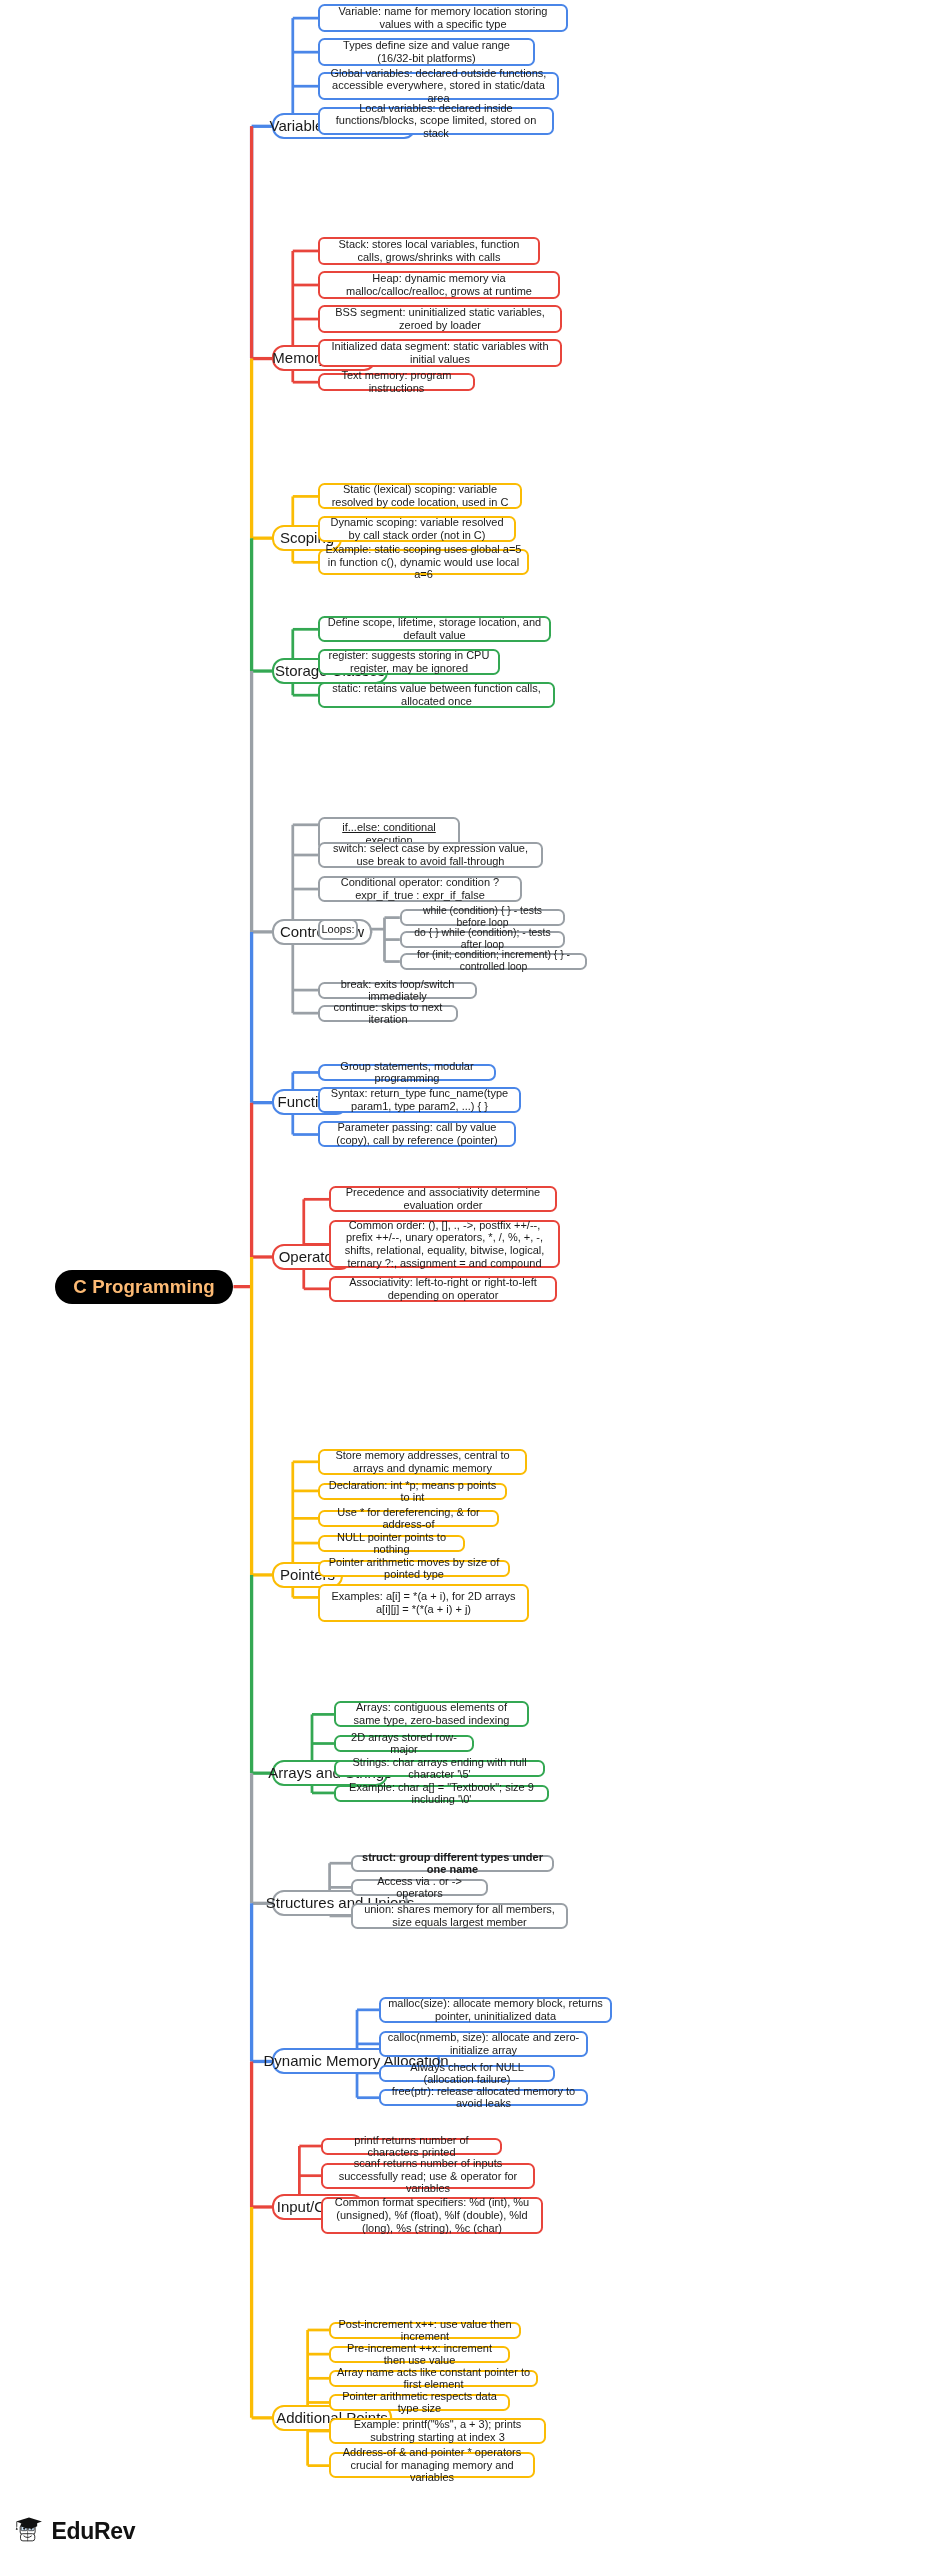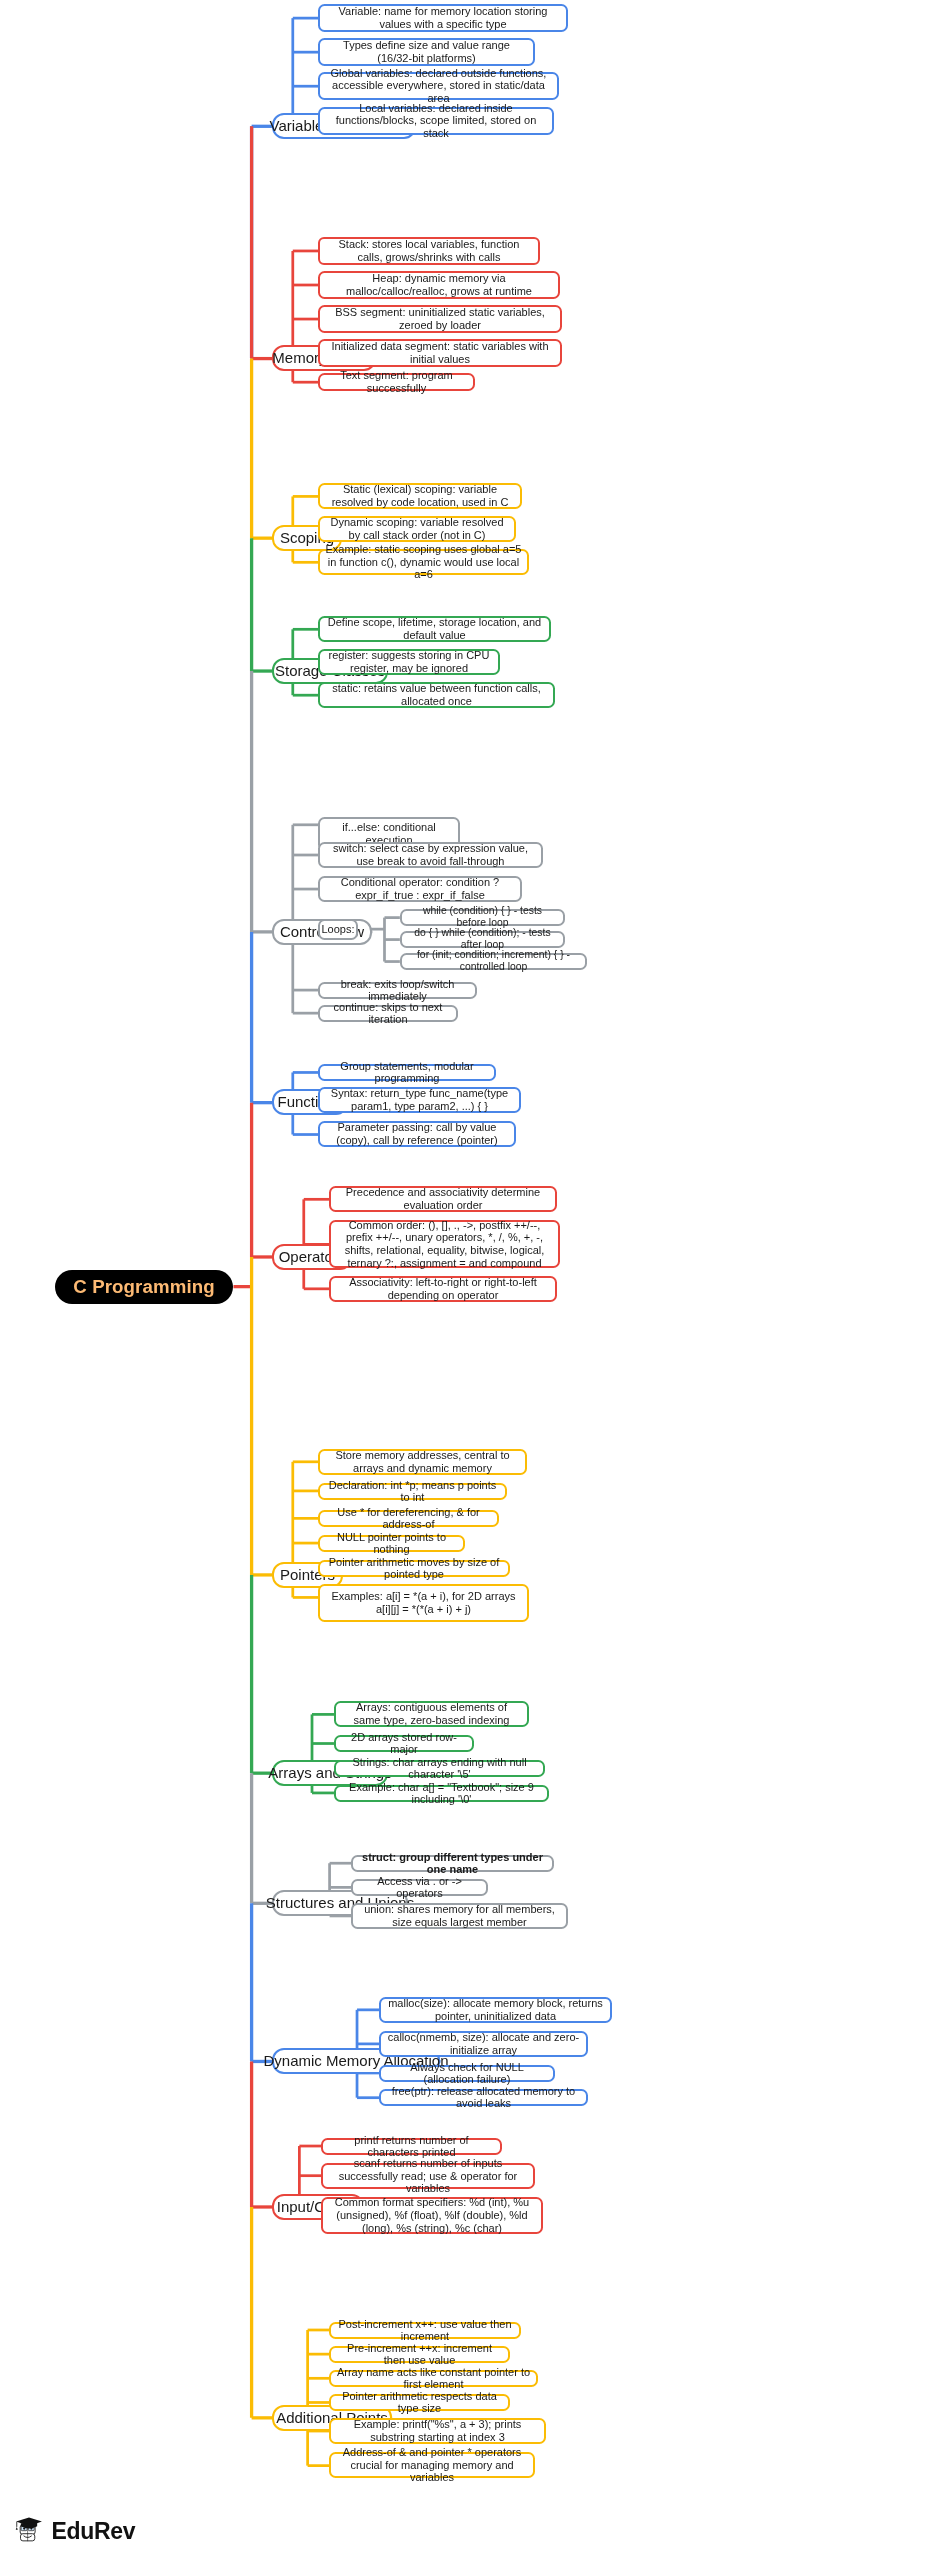--- a/index.html
+++ b/index.html
@@ -209,41 +209,41 @@
       <div class="node branch c-blue" style="left: 272px; width: 144px; height: 26px; top: 113px;">Variables and Memory</div>
       <div class="node leaf c-blue" style="left: 318px; top: 4.4px; width: 250px; min-height: 27.5px; height: 27.5px;">Variable: name for memory location storing values with a specific type</div>
       <div class="node leaf c-blue" style="left: 318px; top: 38px; width: 217px; min-height: 27.5px; height: 27.5px;">Types define size and value range (16/32-bit platforms)</div>
       <div class="node leaf c-blue" style="left: 318px; top: 72px; width: 241px; min-height: 27.5px; height: 27.5px;">Global variables: declared outside functions, accessible everywhere, stored in static/data area</div>
       <div class="node leaf c-blue" style="left: 318px; top: 107px; width: 236px; min-height: 27.5px; height: 27.5px;">Local variables: declared inside functions/blocks, scope limited, stored on stack</div>
       <div class="node branch c-red" style="left: 272px; width: 104px; height: 26px; top: 345px;">Memory Layout</div>
       <div class="node leaf c-red" style="left: 318px; top: 237px; width: 222px; min-height: 27.5px; height: 27.5px; border-radius: 6px;">Stack: stores local variables, function calls, grows/shrinks with calls</div>
       <div class="node leaf c-red" style="left: 318px; top: 271px; width: 242px; min-height: 27.5px; height: 27.5px;">Heap: dynamic memory via malloc/calloc/realloc, grows at runtime</div>
       <div class="node leaf c-red" style="left: 318px; top: 305px; width: 244px; min-height: 27.5px; height: 27.5px;">BSS segment: uninitialized static variables, zeroed by loader</div>
       <div class="node leaf c-red" style="left: 318px; top: 339px; width: 244px; min-height: 27.5px; height: 27.5px;">Initialized data segment: static variables with initial values</div>
-      <div class="node leaf c-red" style="left: 318px; top: 373px; width: 157px; min-height: 17.6px; height: 17.6px;">Text segment: program successfully</div>
+      <div class="node leaf c-red" style="left: 318px; top: 373px; width: 157px; min-height: 17.6px; height: 17.6px;">Text memory: program instructions</div>
       <div class="node branch c-yellow" style="left: 272px; width: 70px; height: 26px; top: 525px;">Scoping</div>
       <div class="node leaf c-yellow" style="left: 318px; top: 483px; width: 204px; min-height: 26px; height: 26px;">Static (lexical) scoping: variable resolved by code location, used in C</div>
       <div class="node leaf c-yellow" style="left: 318px; top: 516px; width: 198px; min-height: 26px; height: 26px;">Dynamic scoping: variable resolved by call stack order (not in C)</div>
       <div class="node leaf c-yellow" style="left: 318px; top: 549px; width: 211px; min-height: 26px; height: 26px;">Example: static scoping uses global a=5 in function c(), dynamic would use local a=6</div>
       <div class="node branch c-green" style="left: 272px; width: 116px; height: 26px; top: 658px;">Storage Classes</div>
       <div class="node leaf c-green" style="left: 318px; top: 616px; width: 233px; min-height: 26px; height: 26px;">Define scope, lifetime, storage location, and default value</div>
       <div class="node leaf c-green" style="left: 318px; top: 649px; width: 182px; min-height: 26px; height: 26px;">register: suggests storing in CPU register, may be ignored</div>
       <div class="node leaf c-green" style="left: 318px; top: 682px; width: 237px; min-height: 26px; height: 26px;">static: retains value between function calls, allocated once</div>
       <div class="node branch c-gray" style="left: 272px; width: 100px; height: 26px; top: 919px;">Control Flow</div>
-      <div class="node leaf c-gray" style="left: 318px; top: 817px; width: 142px; min-height: 16.5px; height: 34px;">if...else: conditional execution</div>
+      <div class="node leaf c-gray" style="left: 318px; top: 817px; width: 142px; min-height: 16.5px; height: 34px; text-decoration: underline;">if...else: conditional execution</div>
       <div class="node leaf c-gray" style="left: 318px; top: 842px; width: 225px; min-height: 26px; height: 26px;">switch: select case by expression value, use break to avoid fall-through</div>
       <div class="node leaf c-gray" style="left: 318px; top: 876px; width: 204px; min-height: 26px; height: 26px;">Conditional operator: condition ? expr_if_true : expr_if_false</div>
       <div class="node leaf c-gray" style="left: 318px; top: 919px; width: 40px; min-height: 21px; height: 21px;">Loops:</div>
       <div class="node leaf3 c-gray" style="left: 400px; top: 909px; width: 165px; height: 16.5px;">while (condition) { } - tests before loop</div>
       <div class="node leaf3 c-gray" style="left: 400px; top: 931px; width: 165px; height: 16.5px;">do { } while (condition); - tests after loop</div>
       <div class="node leaf3 c-gray" style="left: 400px; top: 953px; width: 187px; height: 16.5px;">for (init; condition; increment) { } - controlled loop</div>
       <div class="node leaf c-gray" style="left: 318px; top: 982px; width: 159px; min-height: 16.5px; height: 16.5px;">break: exits loop/switch immediately</div>
       <div class="node leaf c-gray" style="left: 318px; top: 1005px; width: 140px; min-height: 16.5px; height: 16.5px;">continue: skips to next iteration</div>
       <div class="node branch c-blue" style="left: 272px; width: 76px; height: 26px; top: 1089px;">Functions</div>
-      <div class="node leaf c-blue" style="left: 318px; top: 1064px; width: 178px; min-height: 16.5px; height: 16.5px;">Group statements, modular programming</div>
+      <div class="node leaf c-blue" style="left: 318px; top: 1064px; width: 178px; min-height: 16.5px; height: 16.5px; border-radius: 7px;">Group statements, modular programming</div>
       <div class="node leaf c-blue" style="left: 318px; top: 1087px; width: 203px; min-height: 26px; height: 26px;">Syntax: return_type func_name(type param1, type param2, ...) { }</div>
       <div class="node leaf c-blue" style="left: 318px; top: 1121px; width: 198px; min-height: 26px; height: 26px;">Parameter passing: call by value (copy), call by reference (pointer)</div>
       <div class="node branch c-red" style="left: 272px; width: 80px; height: 26px; top: 1244px;">Operators</div>
       <div class="node leaf c-red" style="left: 329px; top: 1186px; width: 228px; min-height: 26px; height: 26px;">Precedence and associativity determine evaluation order</div>
       <div class="node leaf c-red" style="left: 329px; top: 1220px; width: 231px; min-height: 48px; height: 48px;">Common order: (), [], ., -&gt;, postfix ++/--, prefix ++/--, unary operators, *, /, %, +, -, shifts, relational, equality, bitwise, logical, ternary ?:, assignment = and compound</div>
       <div class="node leaf c-red" style="left: 329px; top: 1276px; width: 228px; min-height: 26px; height: 26px;">Associativity: left-to-right or right-to-left depending on operator</div>
       <div class="node branch c-yellow" style="left: 272px; width: 71px; height: 26px; top: 1562px;">Pointers</div>
       <div class="node leaf c-yellow" style="left: 318px; top: 1449px; width: 209px; min-height: 26px; height: 26px;">Store memory addresses, central to arrays and dynamic memory</div>
       <div class="node leaf c-yellow" style="left: 318px; top: 1483px; width: 189px; min-height: 16.5px; height: 16.5px;">Declaration: int *p; means p points to int</div>
       <div class="node leaf c-yellow" style="left: 318px; top: 1510px; width: 181px; min-height: 16.5px; height: 16.5px;">Use * for dereferencing, &amp; for address-of</div>

